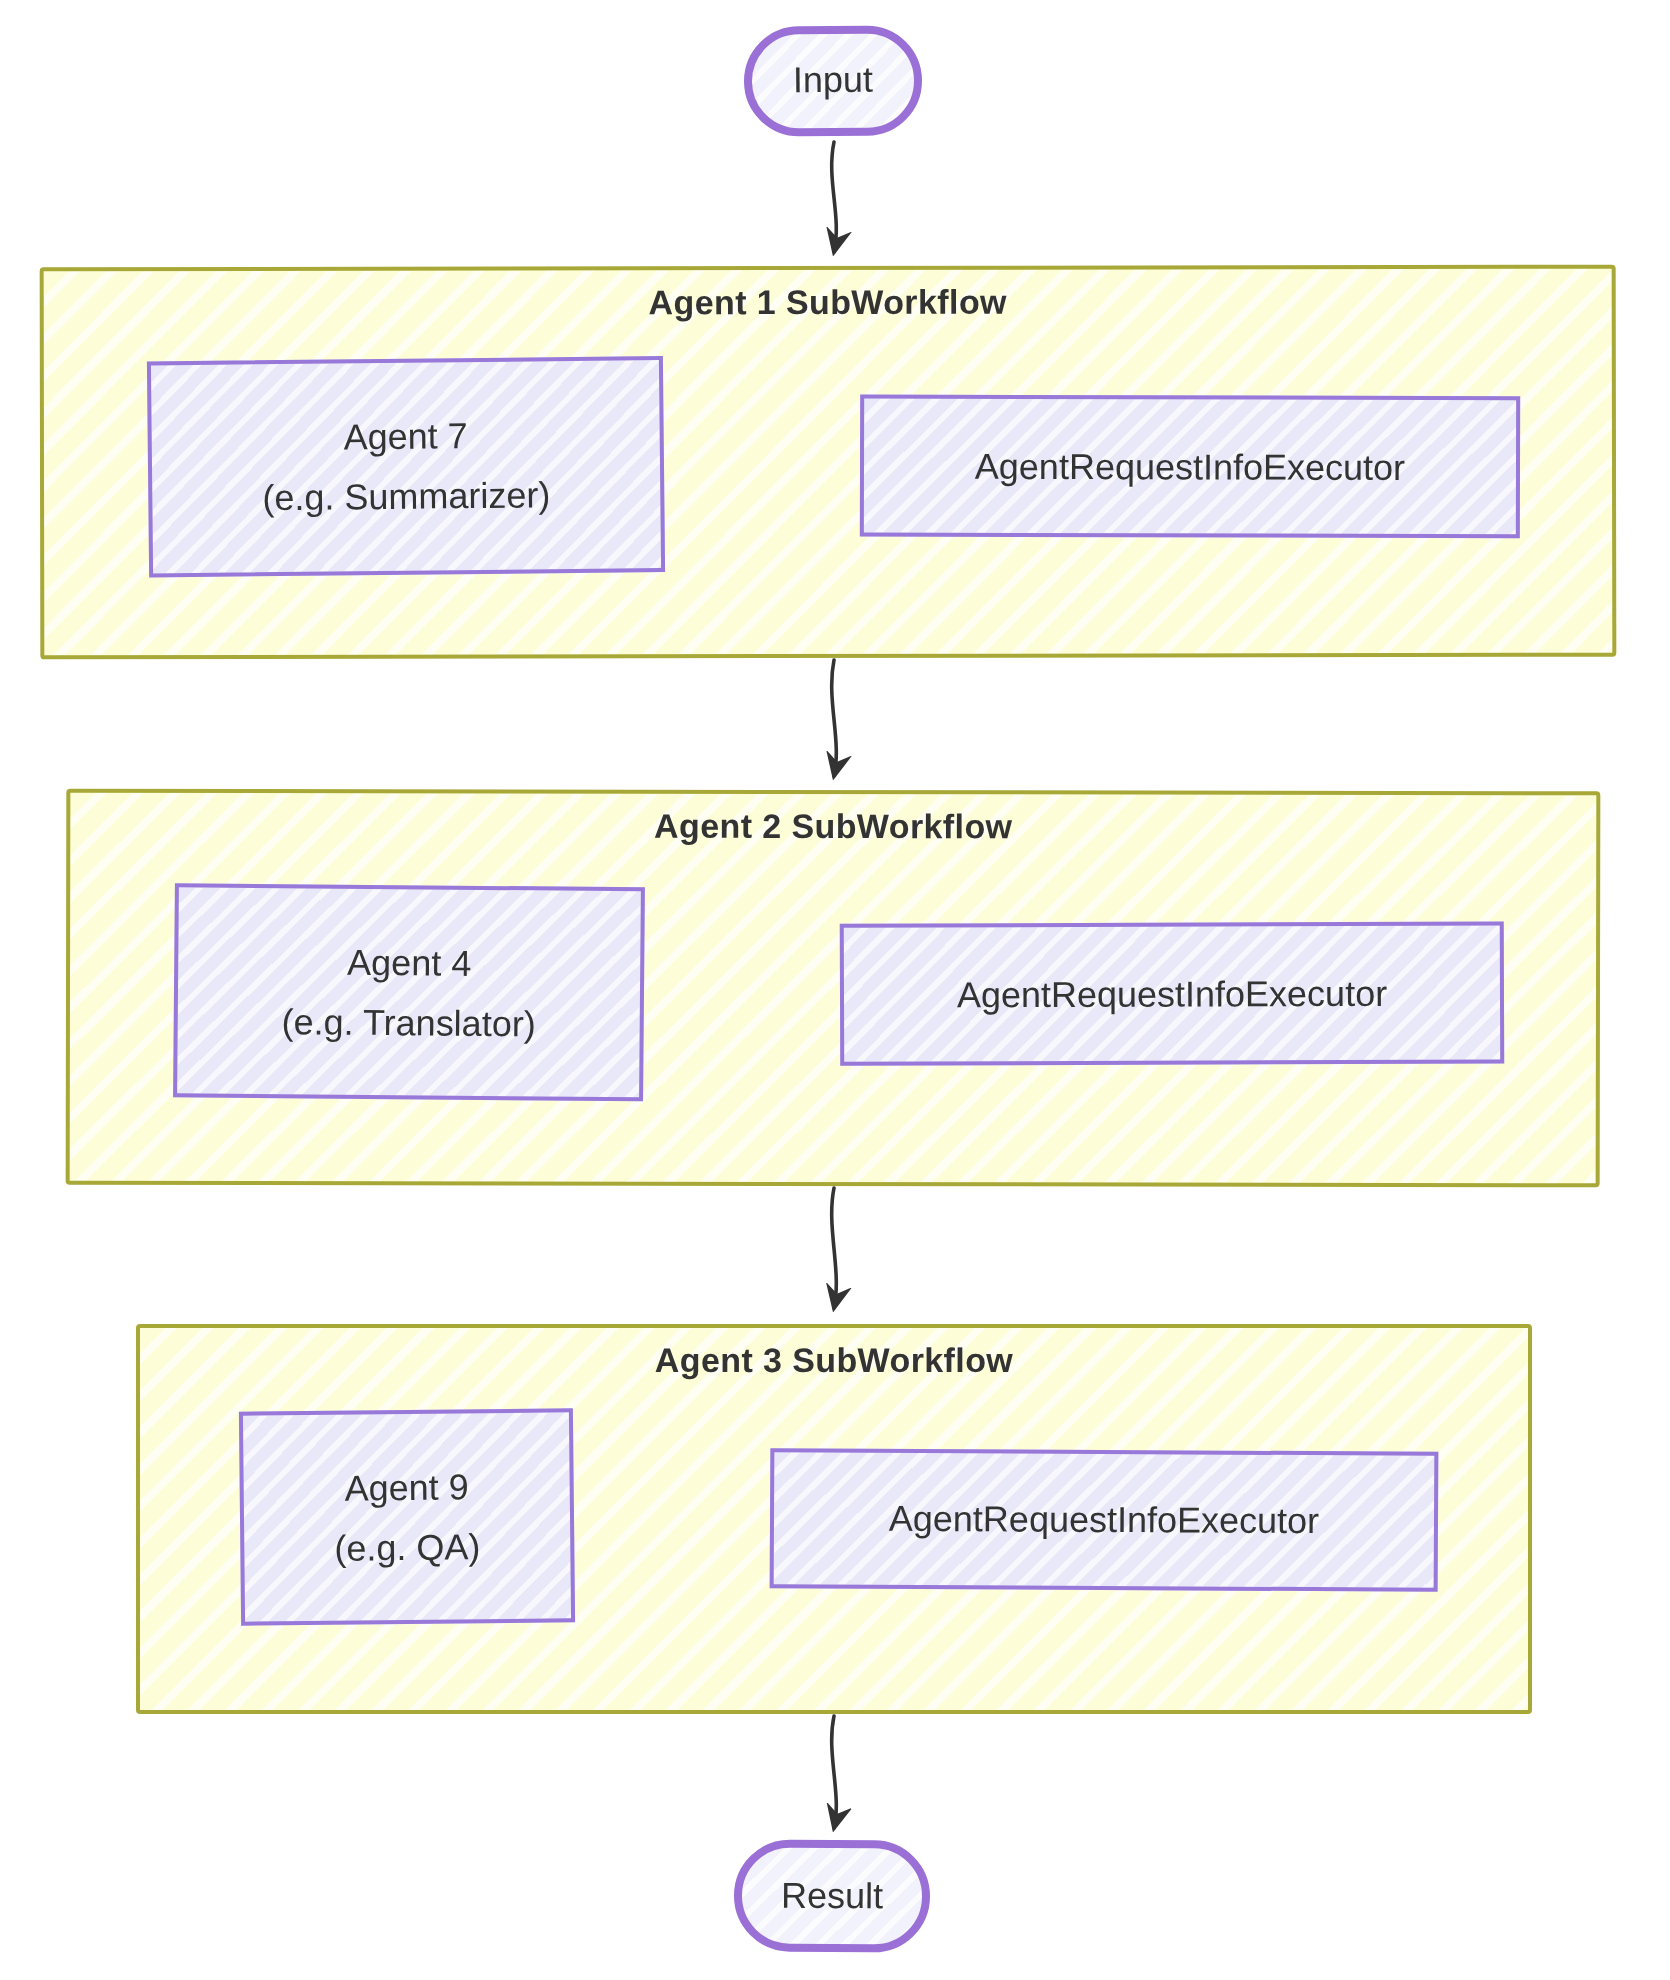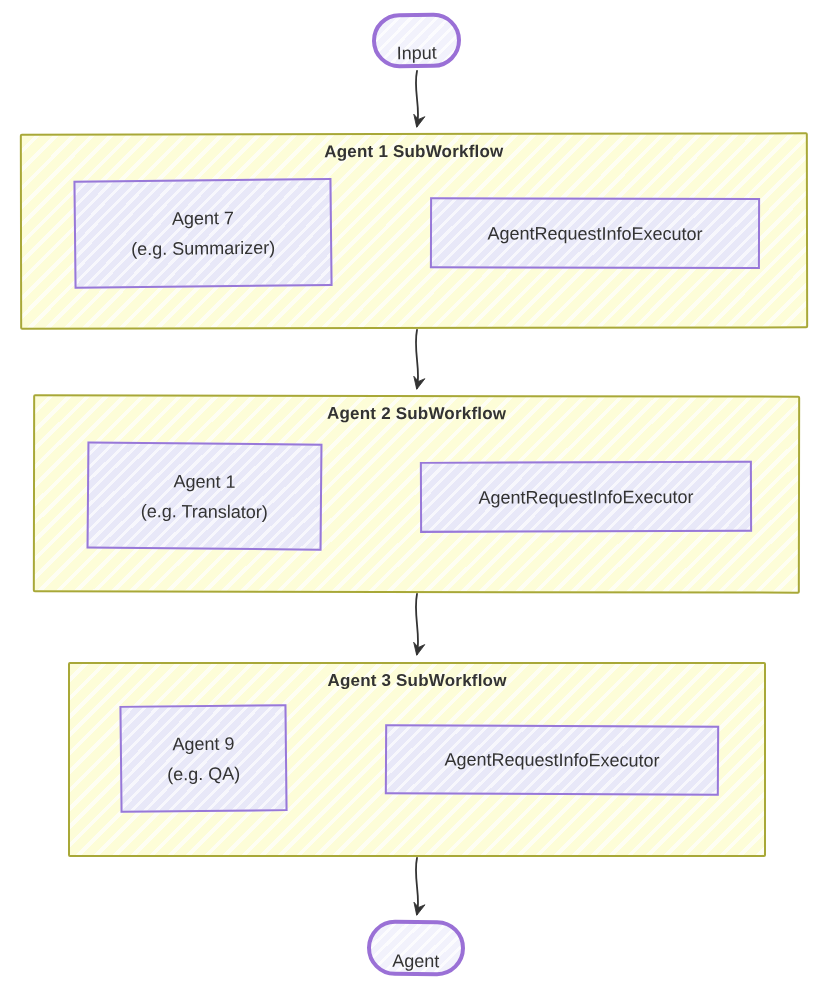--- a/index.html
+++ b/index.html
@@ -2,21 +2,21 @@
 <html style="--container-fill: #fdfdd8; --container-border: #a8a838; --node-fill: #e8e8f8; --node-border: #9878d8; --terminal-fill: #f2f2fc; --terminal-border: #9a70d6; --text: #333333; --edge: #333333;"><head>
 <meta charset="utf-8">
 <style>
   html,body{margin:0;padding:0;background:#ffffff;}
   .stage{
     position:relative;width:835px;height:990px;background:#ffffff;overflow:hidden;
     font-family:"Liberation Sans","DejaVu Sans",sans-serif;color:var(--text,#333333);
   }
   
   .terminal{
-    position:absolute;display:flex;align-items:flex-end;justify-content:center;
+    position:absolute;display:flex;align-items:center;justify-content:center;
     border:4px solid var(--terminal-border,#9a70d6);border-radius:28px;
     background-color:var(--terminal-fill,#f2f2fc);
     background-image:repeating-linear-gradient(135deg,rgba(255,255,255,0) 0px,rgba(255,255,255,0) 6px,rgba(255,255,255,.75) 6px,rgba(255,255,255,.75) 9px);
     font-size:18px;box-sizing:border-box;
   }
   #input-node{left:372px;top:13px;width:89px;height:55px;transform:rotate(-.5deg);}
   #result-node{left:367px;top:920px;width:98px;height:56px;transform:rotate(.4deg);}
   
   .sub{
     position:absolute;box-sizing:border-box;
@@ -84,36 +84,36 @@
       <span>(e.g. Summarizer)</span>
     </div>
     <div class="rectnode exec e1">
       <span>AgentRequestInfoExecutor</span>
     </div>
   </div>
 
   <div class="sub c2">
     <div class="sub-title">Agent 2 SubWorkflow</div>
     <div class="rectnode agent a2">
-      <span>Agent 1</span>
+      <span>Agent 4</span>
       <span>(e.g. Translator)</span>
     </div>
     <div class="rectnode exec e2">
       <span>AgentRequestInfoExecutor</span>
     </div>
   </div>
 
   <div class="sub c3">
     <div class="sub-title">Agent 3 SubWorkflow</div>
     <div class="rectnode agent a3">
       <span>Agent 9</span>
       <span>(e.g. QA)</span>
     </div>
     <div class="rectnode exec e3">
       <span>AgentRequestInfoExecutor</span>
     </div>
   </div>
 
   <div class="terminal" id="result-node">
-    <span>Agent</span>
+    <span>Result</span>
   </div>
 
 </div>
 
 </body></html>

